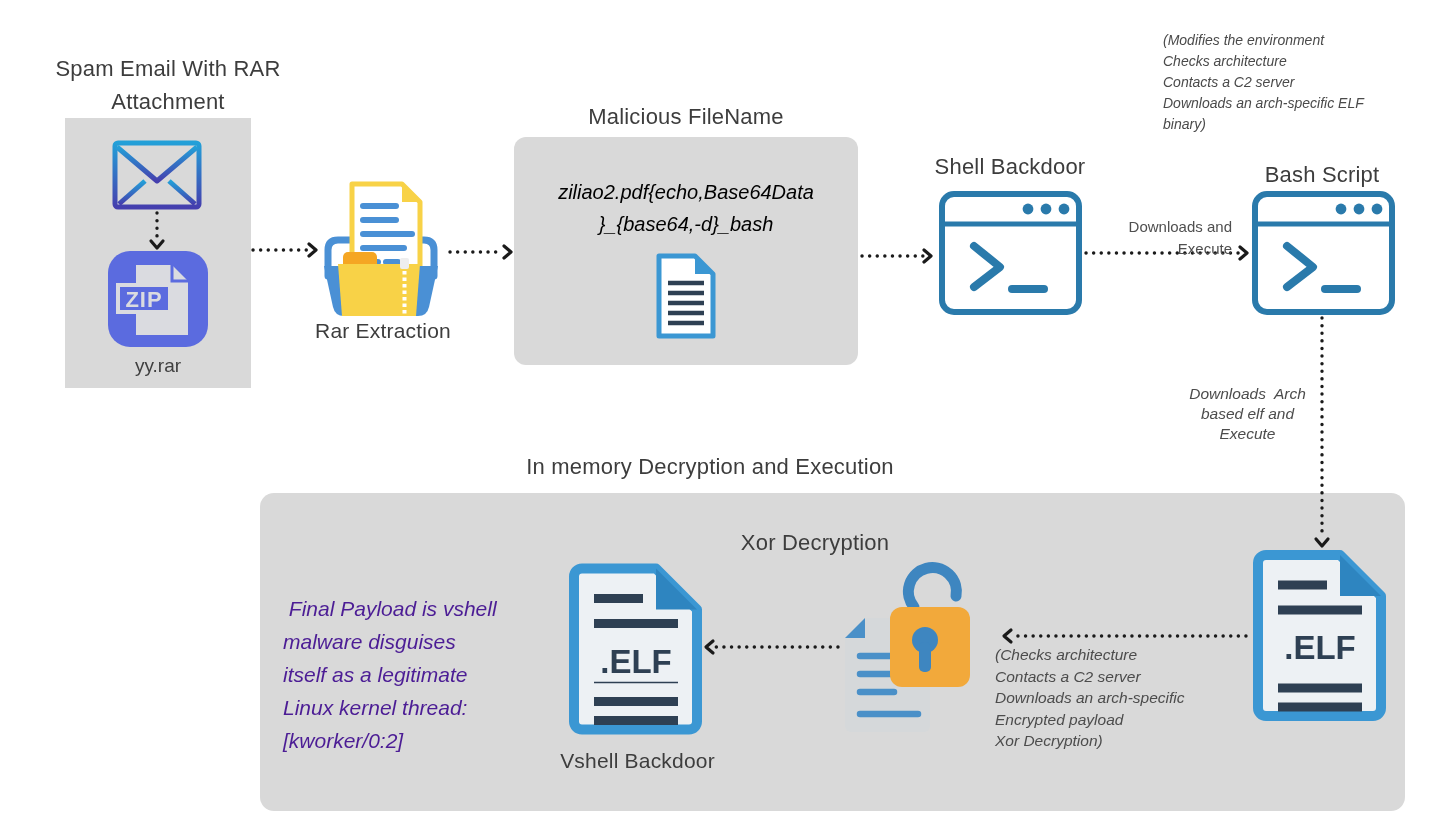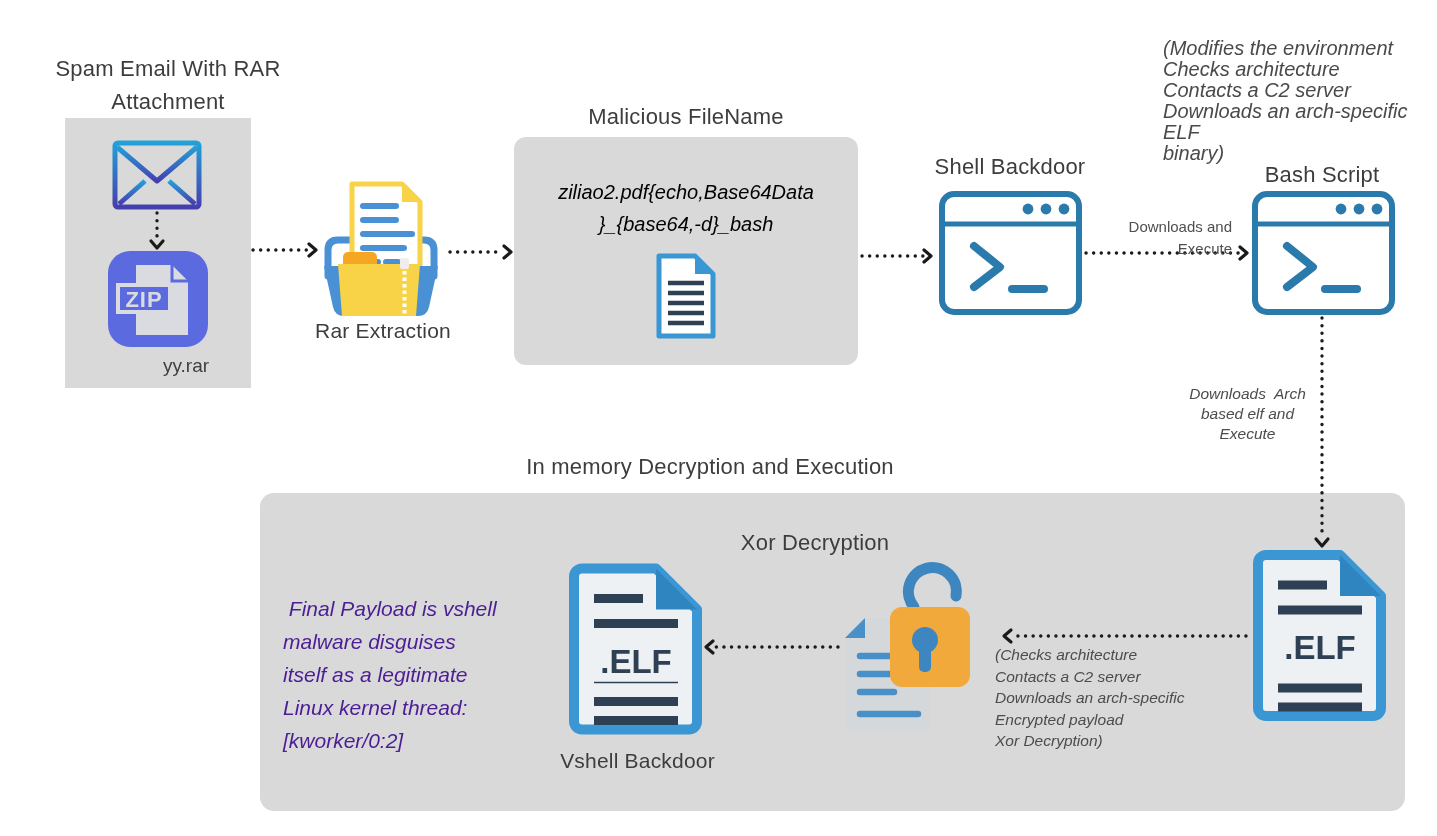--- a/index.html
+++ b/index.html
@@ -76,21 +76,21 @@
   </svg>
 
   <svg class="abs" style="left:106px;top:249px;" width="104" height="100" viewBox="0 0 104 100">
     <rect x="2" y="2" width="100" height="96" rx="22" fill="#5b6bdf"></rect>
     <path d="M30,16 H66 L82,32 V86 H30 Z" fill="#dadbe0"></path>
     <path d="M66,16 V32 H82" fill="none" stroke="#5b6bdf" stroke-width="3"></path>
     <rect x="12" y="36" width="52" height="27" fill="#5b6bdf" stroke="#dadbe0" stroke-width="4"></rect>
     <text x="38" y="58" text-anchor="middle" font-size="22" font-weight="bold" fill="#dadbe0" letter-spacing="1">ZIP</text>
   </svg>
 
-  <div class="lbl" style="left:65px;top:355px;width:186px;margin-left:28px;">yy.rar</div>
+  <div class="lbl" style="left:65px;top:355px;width:186px;">yy.rar</div>
 
   <svg class="abs" style="left:316px;top:176px;" width="130" height="142" viewBox="0 0 130 142">
     <g fill="none" stroke="#4a90d5" stroke-width="7" stroke-linecap="round">
       <path d="M12,100 V74 q0,-10 10,-10 h14"></path>
       <path d="M118,100 V74 q0,-10 -10,-10 h-14"></path>
     </g>
     <path d="M36,8 H86 L104,26 V100 H36 Z" fill="#ffffff" stroke="#f8d247" stroke-width="5" stroke-linejoin="round"></path>
     <path d="M86,8 L104,26 H86 Z" fill="#f8d247"></path>
     <g stroke="#4a90d5" stroke-width="6" stroke-linecap="round">
       <path d="M47,30 H80"></path>
@@ -131,21 +131,21 @@
     <circle cx="90" cy="19" r="5.4" fill="#2a7aab"></circle>
     <circle cx="108" cy="19" r="5.4" fill="#2a7aab"></circle>
     <circle cx="126" cy="19" r="5.4" fill="#2a7aab"></circle>
     <path d="M36,56 L62,77 L36,97" fill="none" stroke="#2a7aab" stroke-width="8" stroke-linecap="round" stroke-linejoin="round"></path>
     <line x1="74" y1="99" x2="106" y2="99" stroke="#2a7aab" stroke-width="8" stroke-linecap="round"></line>
   </svg>
 
   <div class="abs" style="left:1092px;top:216px;width:140px;text-align:right;color:#4f4f4f;font-size:15px;line-height:22px;white-space:pre-wrap;">Downloads and
 Execute</div>
 
-  <div class="note" style="left:1163px;top:38px;width:270px;font-size:20px;line-height:21px;color:#4a4a4a;">(Modifies the environment
+  <div class="note" style="left:1163px;top:30px;width:270px;font-size:14px;line-height:21px;color:#4a4a4a;">(Modifies the environment
 Checks architecture
 Contacts a C2 server
 Downloads an arch-specific ELF
 binary)</div>
   <div class="h" style="left:1242px;top:158px;width:160px;">Bash Script</div>
   <svg class="abs" style="left:1251px;top:190px;" width="145" height="126" viewBox="0 0 145 126">
     <rect x="4" y="4" width="137" height="118" rx="12" fill="#ffffff" stroke="#2a7aab" stroke-width="6"></rect>
     <line x1="4" y1="34" x2="141" y2="34" stroke="#2a7aab" stroke-width="5"></line>
     <circle cx="90" cy="19" r="5.4" fill="#2a7aab"></circle>
     <circle cx="108" cy="19" r="5.4" fill="#2a7aab"></circle>

